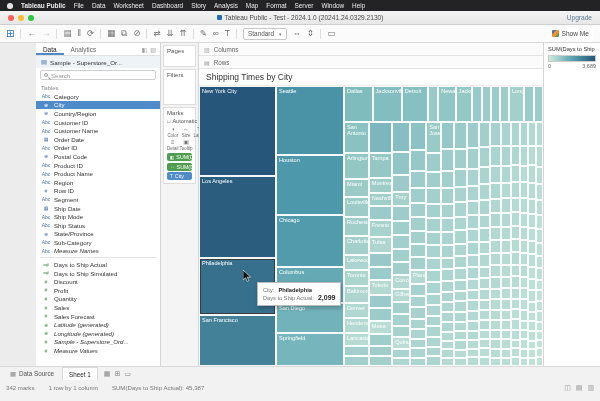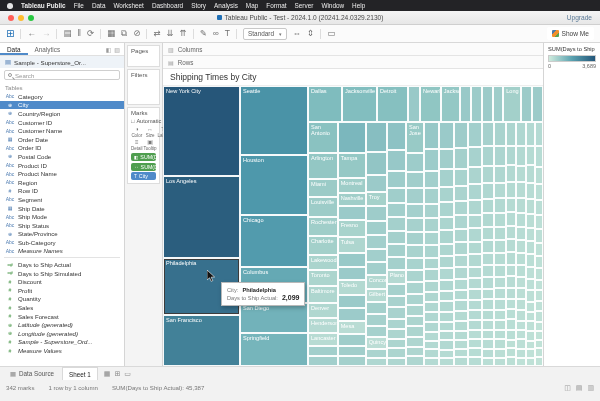--- a/index.html
+++ b/index.html
@@ -25,21 +25,21 @@
 .tb-icon{font-size:8.5px;color:#6f6f6f;line-height:1;}
 .tb-icon.logo{color:#1f6fb5;font-size:10px;}
 .tb-icon.disabled{color:#c3c3c3;}
 .tb-sep{width:1px;height:10px;background:#ddd;flex:0 0 auto;}
 .fit-select{border:1px solid #c8c8c8;background:#fff;border-radius:2px;font-size:6.4px;color:#555;padding:0 4px;display:flex;gap:5px;align-items:center;height:12px;}
 .caret{font-size:5px;color:#777;}
 .showme{margin-left:auto;border:1px solid #c6cdd4;background:#fff;border-radius:2px;display:flex;align-items:center;gap:3px;padding:0 5px;height:13px;font-size:6.6px;color:#444;}
 .showme-icon{width:7px;height:7px;border-radius:1px;background:linear-gradient(135deg,#4e79a7 0 33%,#f28e2b 33% 66%,#59a14f 66%);}
 
 
-.main{flex:1;display:flex;min-height:0;background:#ffffff;}
+.main{flex:1;display:flex;min-height:0;background:#ffffff;margin-left:36px;}
 
 
 .datapane{width:125px;border-right:1px solid #d5d5d5;display:flex;flex-direction:column;background:#fff;flex:0 0 auto;min-height:0;}
 .pane-tabs{display:flex;align-items:center;height:13px;border-bottom:1px solid #e0e0e0;font-size:6.4px;flex:0 0 auto;}
 .pane-tab{padding:0 7px;height:100%;display:flex;align-items:center;color:#666;}
 .pane-tab.active{color:#222;box-shadow:inset 0 -2px 0 #4f8ac9;}
 .pane-icons{margin-left:auto;display:flex;gap:3px;padding-right:4px;color:#9a9a9a;font-size:6px;}
 .ds-row{display:flex;align-items:center;gap:3px;padding:0 5px;background:#eef3f8;font-size:6.2px;color:#333;height:12px;flex:0 0 auto;white-space:nowrap;overflow:hidden;}
 .ds-icon{color:#4f7db2;font-size:6.4px;}
 .search-row{padding:2px 4px;flex:0 0 auto;}

